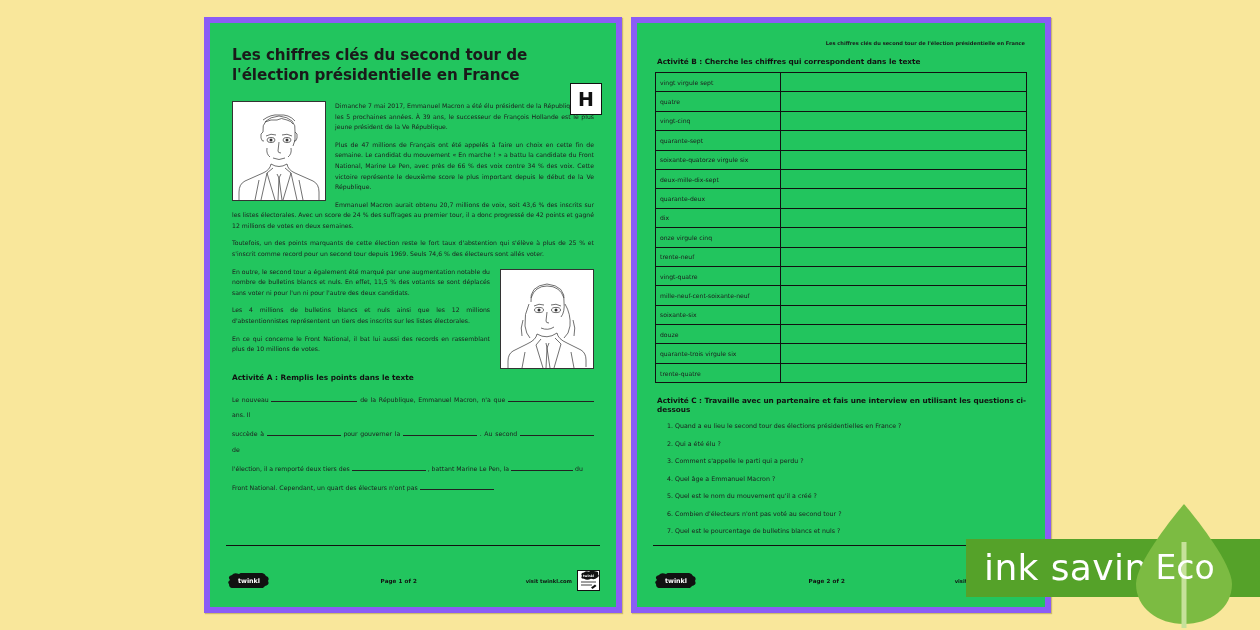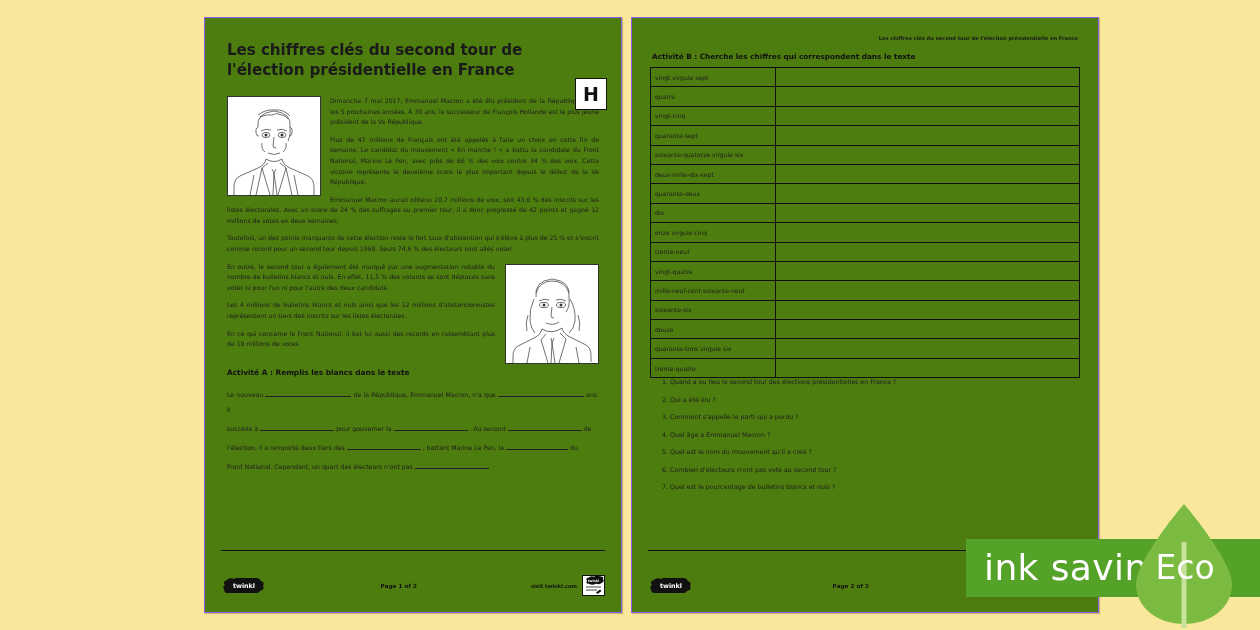--- a/index.html
+++ b/index.html
@@ -10,28 +10,28 @@
     width: 1260px;
     height: 630px;
     background: #f9e79b;
     font-family: "DejaVu Sans", sans-serif;
     overflow: hidden;
     position: relative;
   }
 
   .page {
     position: absolute;
-    background: #4d7c0f;
-    border: 1px solid #8b5cf6;
+    background: #22c55e;
+    border: 6px solid #8b5cf6;
     box-shadow: 1px 1px 1px rgba(120,100,30,.35);
     box-sizing: border-box;
     overflow: hidden;
   }
   #page1 { left: 204px; top: 17px; width: 418px; height: 596px; }
-  #page2 { left: 631px; top: 17px; width: 468px; height: 596px; }
+  #page2 { left: 631px; top: 17px; width: 420px; height: 596px; }
 
   .sheet {
     position: absolute;
     left: 0; top: 0; right: 0; bottom: 0;
     padding: 14px 18px 0 18px;
     box-sizing: border-box;
   }
 
   
   .doc-title {
@@ -326,21 +326,21 @@
           <path d="M24 82 l-3 16 M70 82 l3 16"></path>
           <path d="M22 50 q-3 8 -1 16 M72 50 q3 8 1 16"></path>
         </svg>
       </div>
 
       <p class="txt">En outre, le second tour a également été marqué par une augmentation notable du nombre de bulletins blancs et nuls. En effet, 11,5 % des votants se sont déplacés sans voter ni pour l'un ni pour l'autre des deux candidats.</p>
       <p class="txt">Les 4 millions de bulletins blancs et nuls ainsi que les 12 millions d'abstentionnistes représentent un tiers des inscrits sur les listes électorales.</p>
       <p class="txt">En ce qui concerne le Front National, il bat lui aussi des records en rassemblant plus de 10 millions de votes.</p>
     </div>
 
-    <div class="activity-head">Activité A : Remplis les blancs dans le texte</div>
+    <div class="activity-head">Activité A : Remplis les points dans le texte</div>
 
     <div class="fill-lines">
       <p>
         <span>Le nouveau</span>
         <span class="blank b-lg"></span>
         <span>de la République, Emmanuel Macron, n'a que</span>
         <span class="blank b-lg"></span>
         <span>ans. Il</span>
       </p>
       <p>
@@ -456,20 +456,21 @@
             <td class="word">quarante-trois virgule six</td>
             <td class="ans"></td>
           </tr>
         <tr>
             <td class="word">trente-quatre</td>
             <td class="ans"></td>
           </tr>
       </tbody>
     </table>
 
+    <div class="act-c-head">Activité C : Travaille avec un partenaire et fais une interview en utilisant les questions ci-dessous</div>
 
     <ol class="questions">
       <li>Quand a eu lieu le second tour des élections présidentielles en France ?</li>
       <li>Qui a été élu ?</li>
       <li>Comment s'appelle le parti qui a perdu ?</li>
       <li>Quel âge a Emmanuel Macron ?</li>
       <li>Quel est le nom du mouvement qu'il a créé ?</li>
       <li>Combien d'électeurs n'ont pas voté au second tour ?</li>
       <li>Quel est le pourcentage de bulletins blancs et nuls ?</li>
     </ol>

